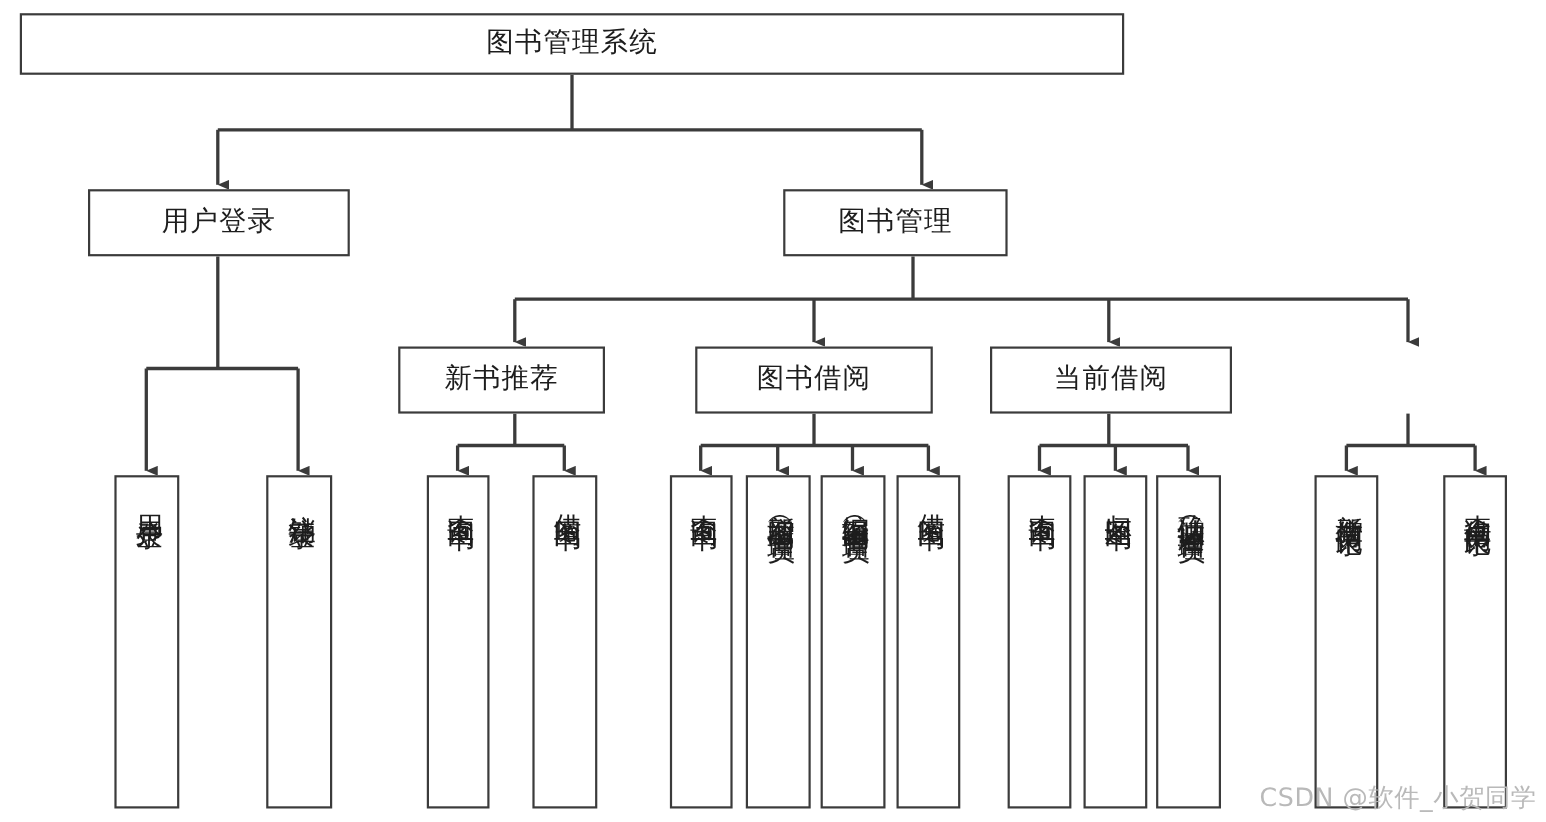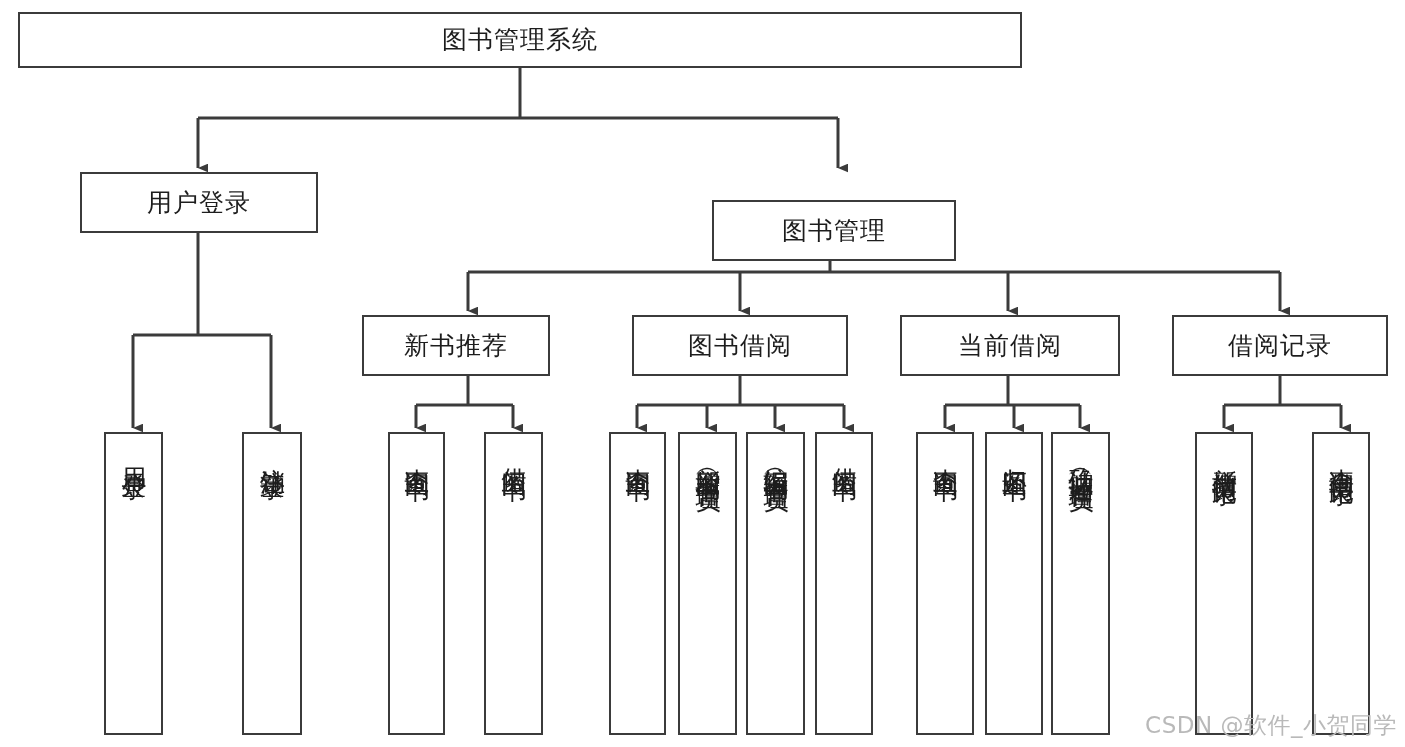--- a/index.html
+++ b/index.html
@@ -28,20 +28,21 @@
   
   .node {
     position: absolute;
     box-sizing: border-box;
     background: #ffffff;
     border: 2.5px solid #3b3b3b;
     display: flex;
     align-items: center;
     justify-content: center;
     z-index: 2;
+    font-family: Liberation Mono, monospace;
   }
   .node-label {
     color: #1d1d1d;
     font-size: 25px;
     line-height: 1.18;
     letter-spacing: 1px;
     white-space: nowrap;
     text-align: center;
   }
   
@@ -132,39 +133,36 @@
   </svg>
 
   <div class="node horizontal" style="left:18px; top:12px; width:1004px; height:56px;">
     <span class="node-label">图书管理系统</span>
   </div>
 
   <div class="node horizontal" style="left:80px; top:172px; width:238px; height:61px;">
     <span class="node-label">用户登录</span>
   </div>
 
-  <div class="node horizontal" style="left:712px; top:172px; width:244px; height:61px;margin-top:28px;">
+  <div class="node horizontal" style="left:712px; top:172px; width:204px; height:61px;">
     <span class="node-label">图书管理</span>
   </div>
 
   <div class="node horizontal" style="left:362px; top:315px; width:188px; height:61px;">
     <span class="node-label">新书推荐</span>
   </div>
 
   <div class="node horizontal" style="left:900px; top:315px; width:220px; height:61px;">
     <span class="node-label">当前借阅</span>
   </div>
 
   <div class="node horizontal" style="left:632px; top:315px; width:216px; height:61px;">
     <span class="node-label">图书借阅</span>
   </div>
 
-  <div class="node horizontal" style="left:1172px; top:315px; width:216px; height:61px;">
-    <span class="node-label">借阅记录</span>
-  </div>
 
   <div class="node vertical" style="left:104px; top:432px; width:59px; height:303px;">
     <span class="node-label">用户登录</span>
   </div>
 
   <div class="node vertical" style="left:242px; top:432px; width:60px; height:303px;">
     <span class="node-label">注销登录</span>
   </div>
 
   <div class="node vertical" style="left:388px; top:432px; width:57px; height:303px;">

